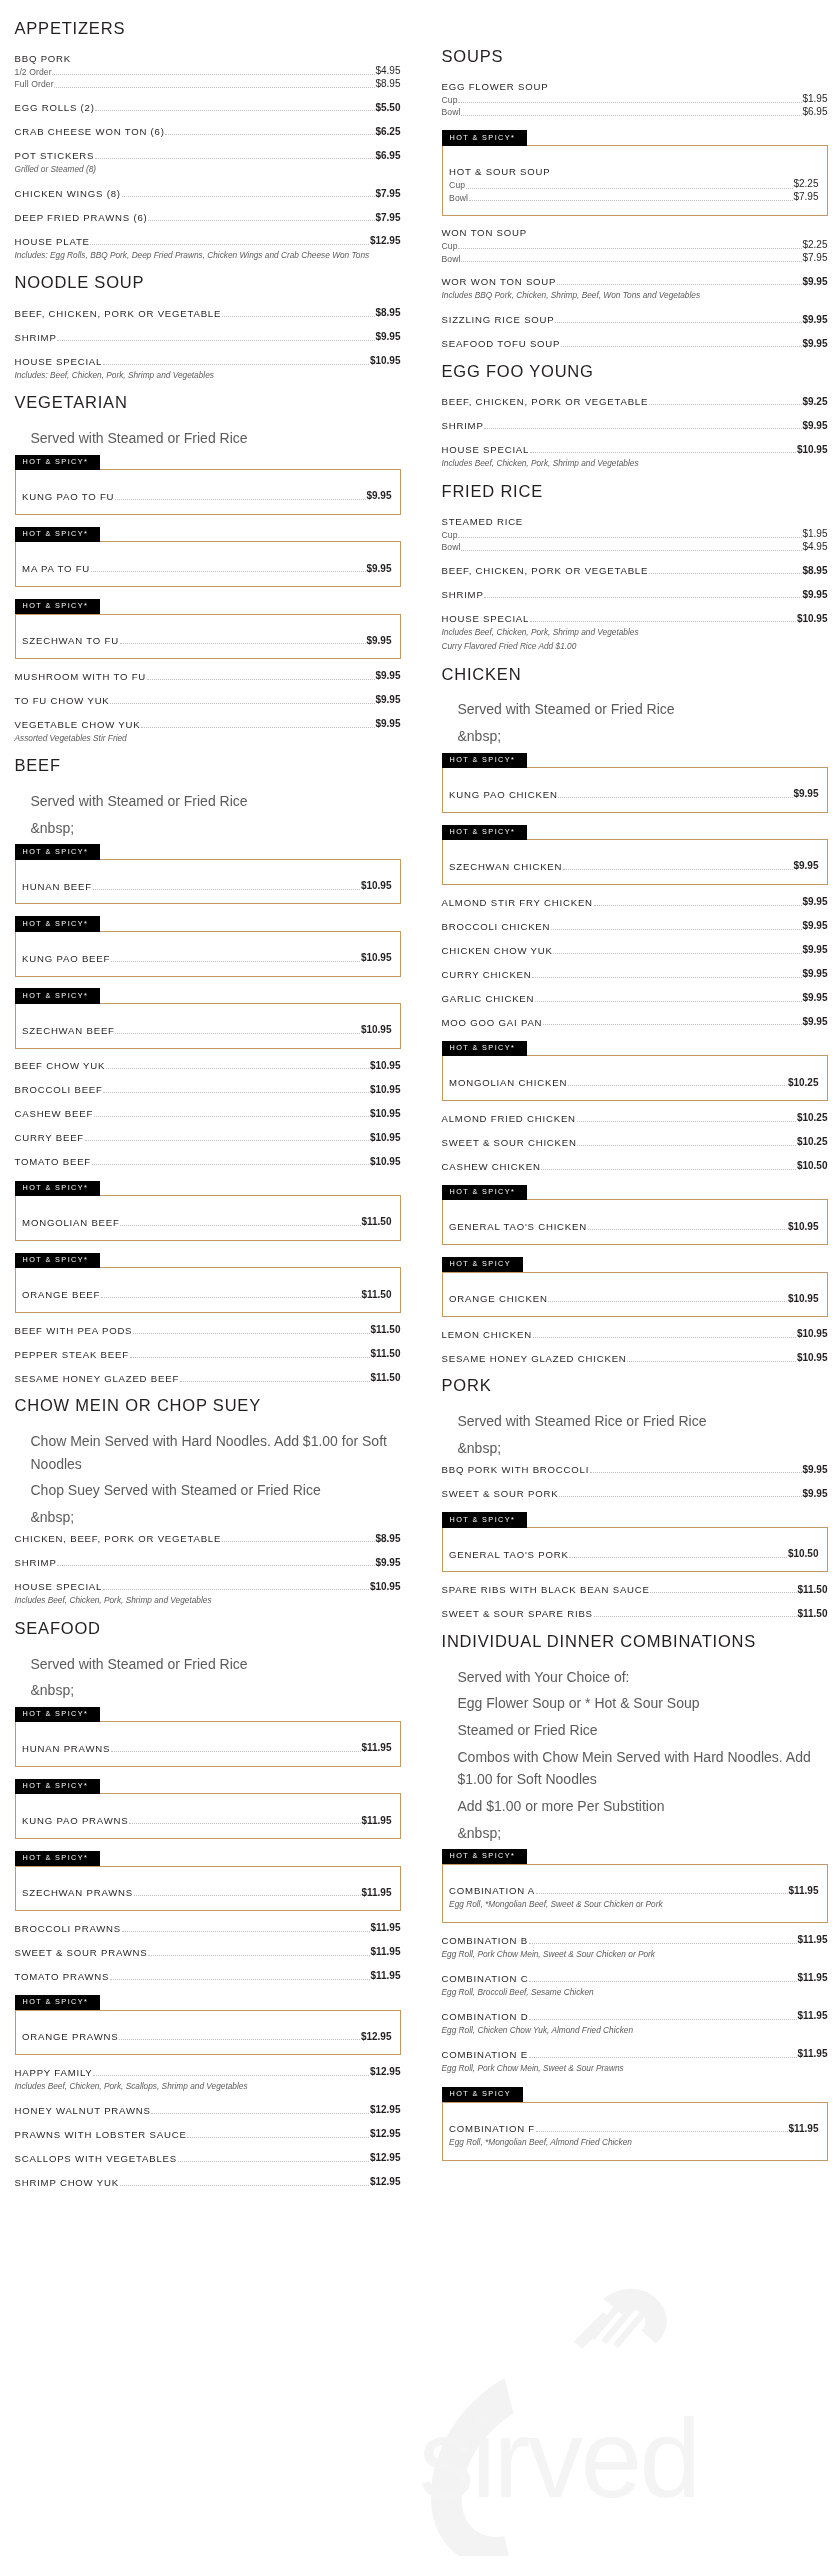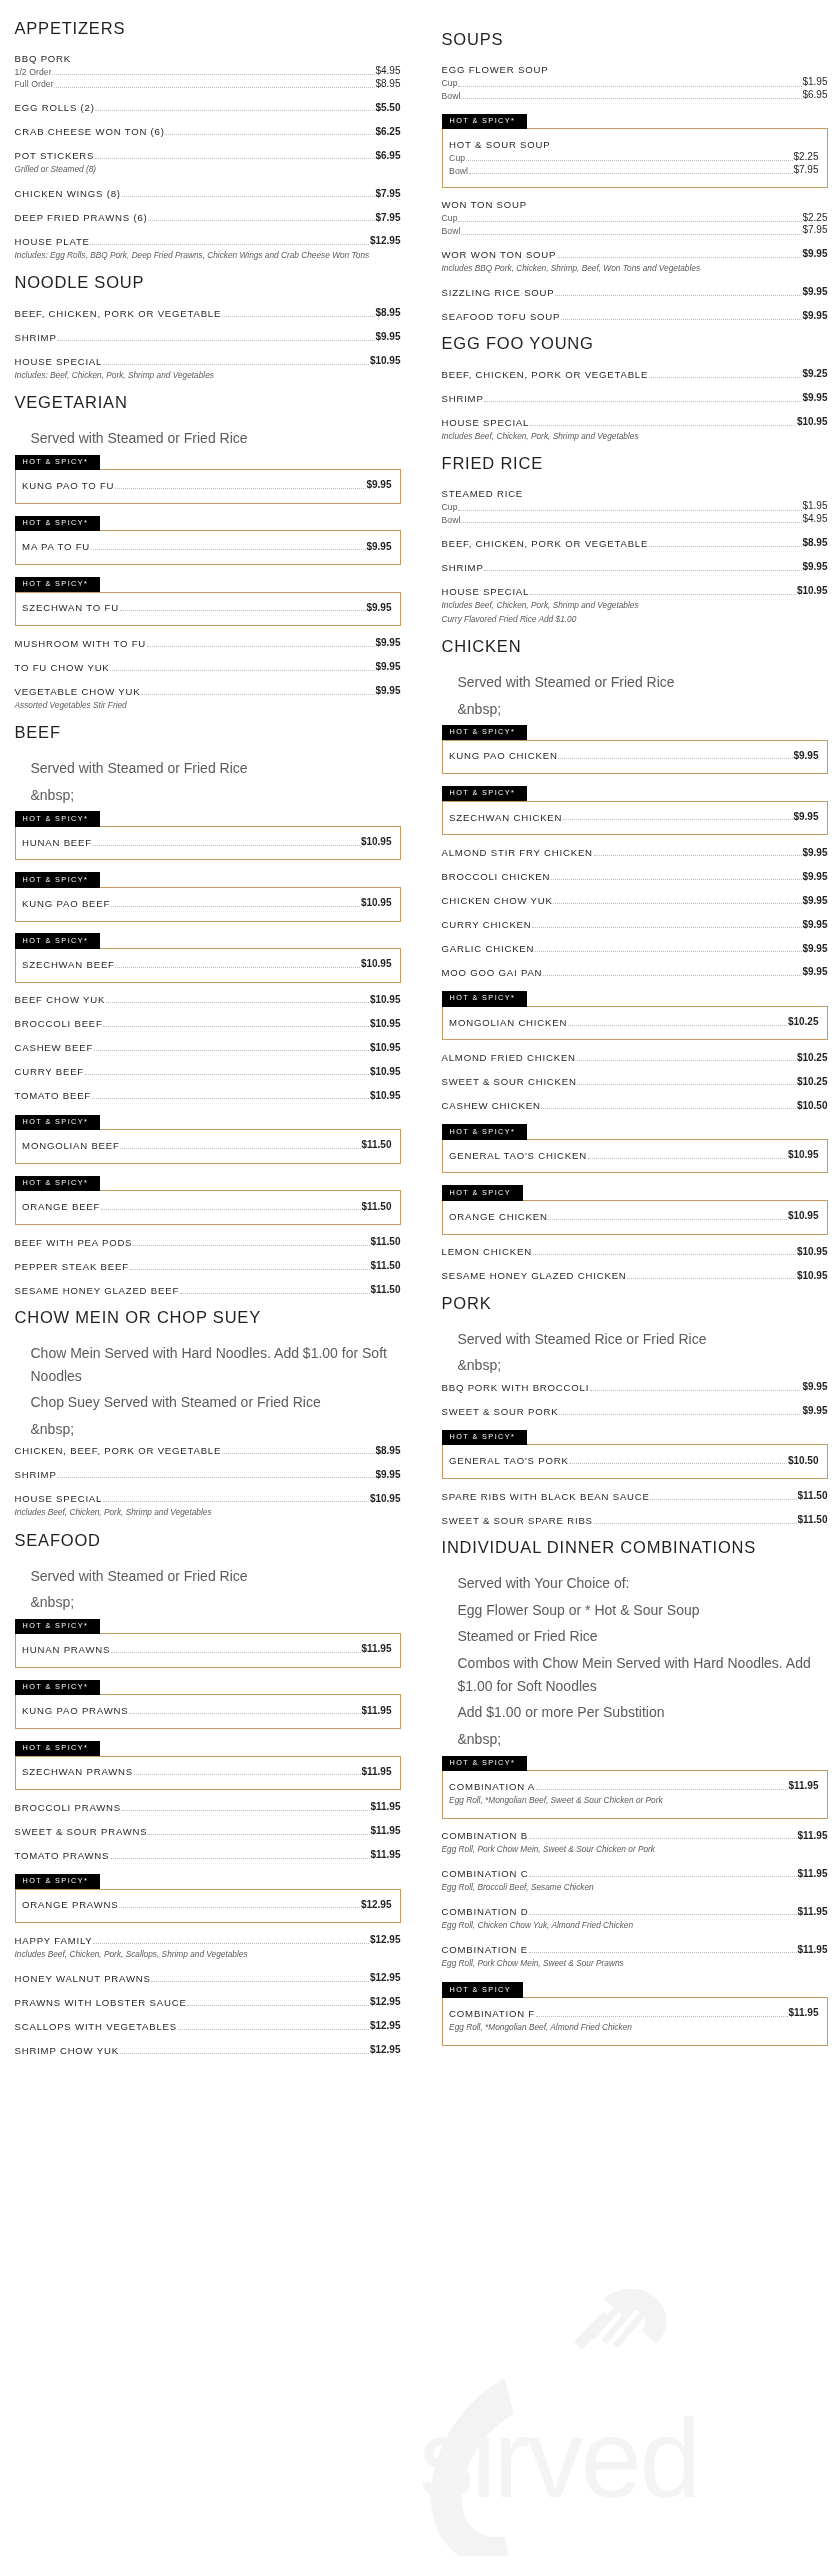--- a/index.html
+++ b/index.html
@@ -120,21 +120,21 @@
     font-weight:400;
     line-height:1.2;
   }
   .hot-box{
     border:0.7px solid #c49a5e;
     border-top:0.7px solid #c49a5e;
     padding:9.2px 8px 10.6px 6.6px;
     margin-top:-0.7px;
     background:#ffffff;
   }
-  .hot-box .item{margin-bottom:0;}
+  .hot-box .item{margin-bottom:0;margin-top:11px;}
   .hot-box .row .name{letter-spacing:0.8px;}
 </style>
 </head>
 <body>
 
 <div id="menu-root">
 
   <div class="watermark" aria-hidden="true">
     <svg viewBox="0 0 640 420" xmlns="http://www.w3.org/2000/svg">
       <g fill="#f2f2f2">

